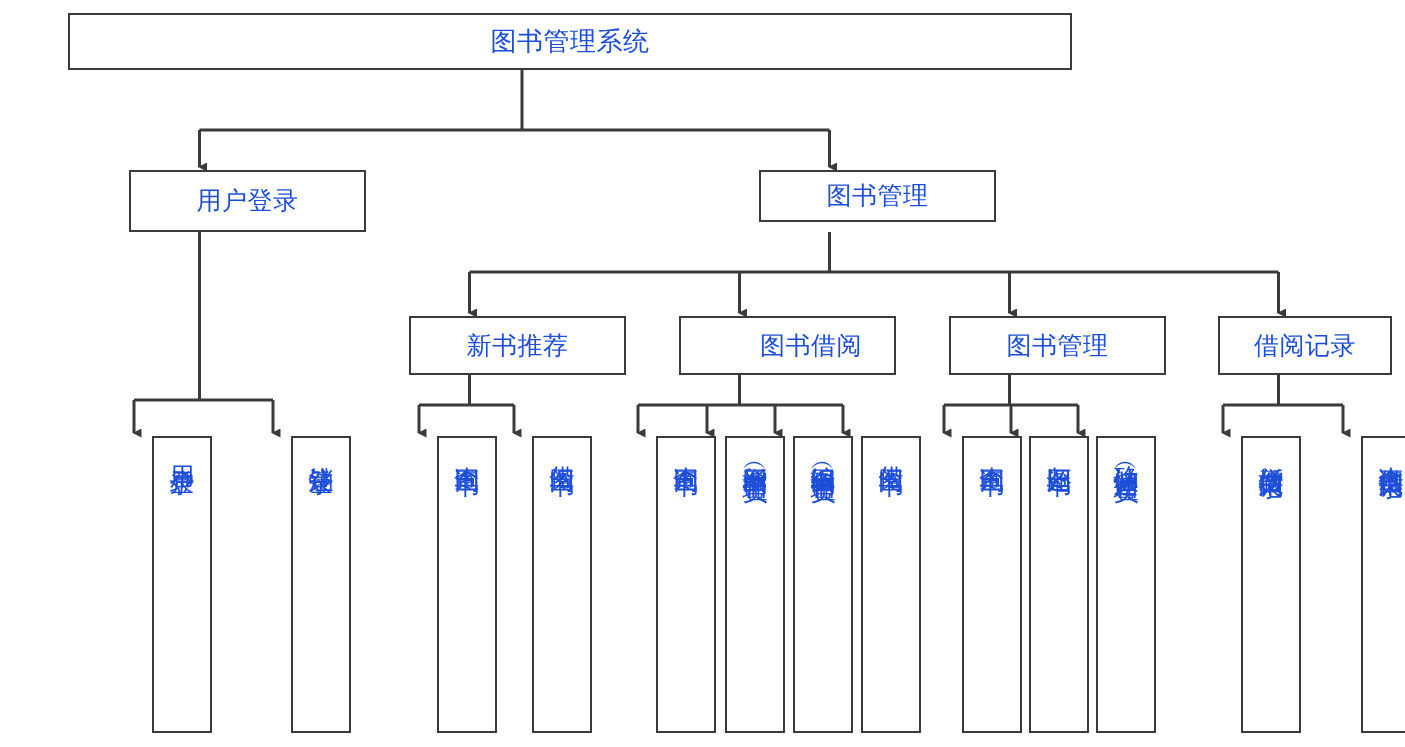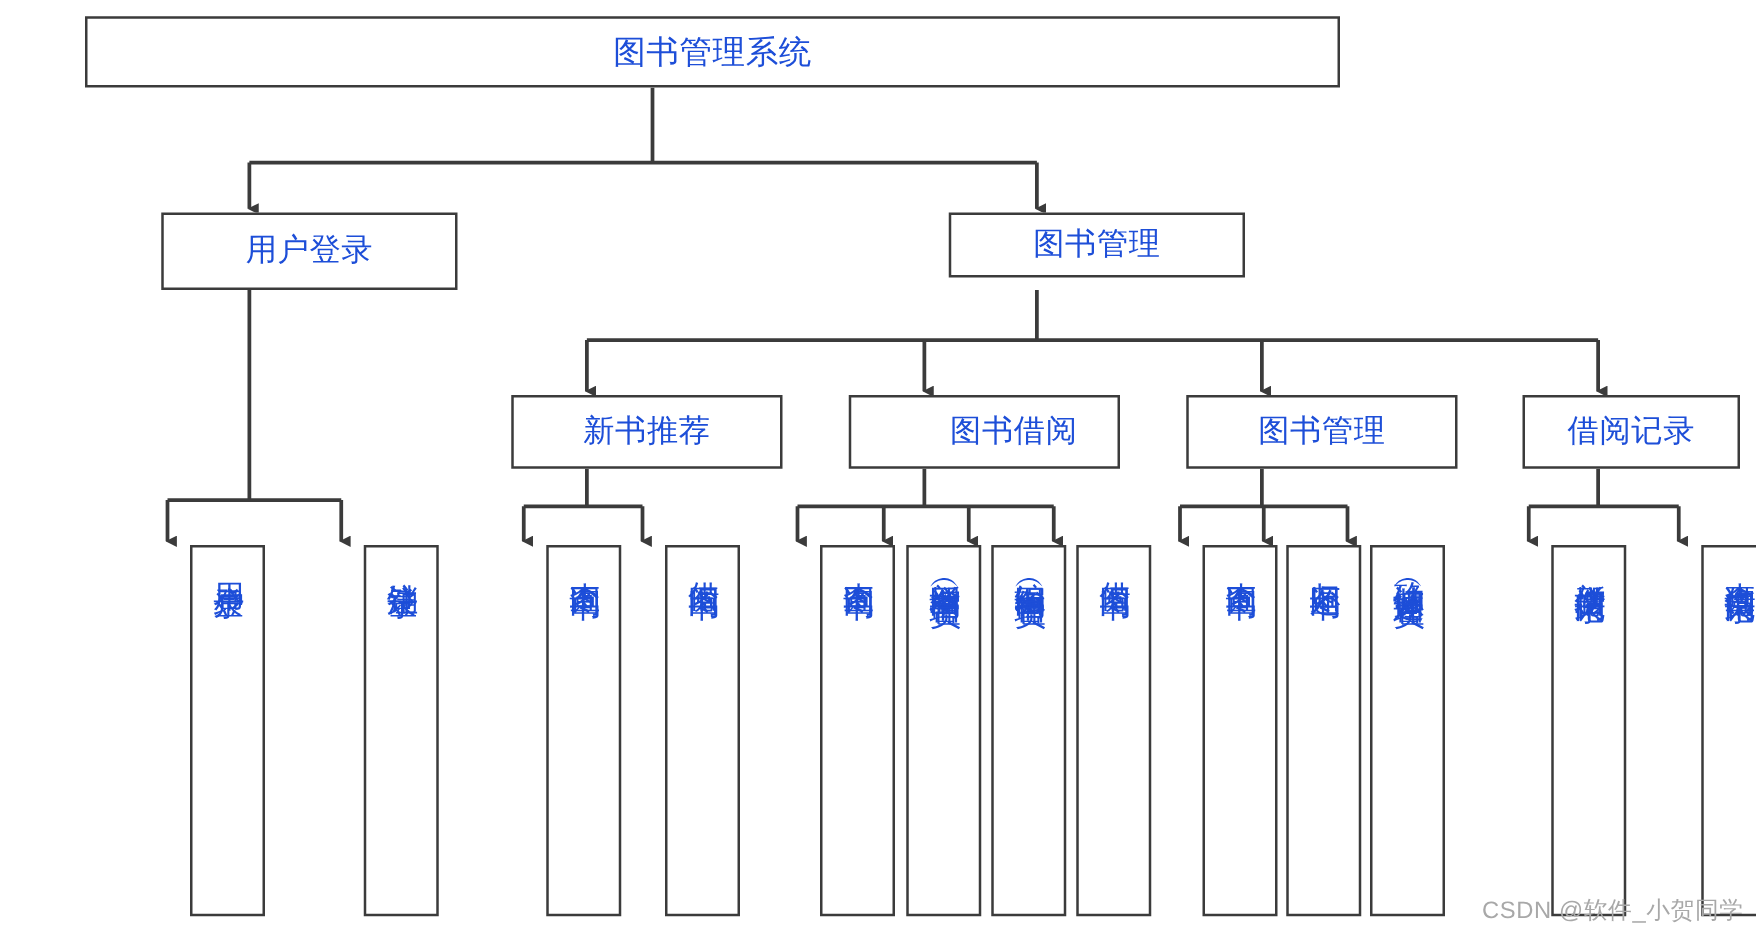--- a/index.html
+++ b/index.html
@@ -174,14 +174,13 @@
         <span class="label">确认归还（管理员）</span>
       </div>
       <div class="node vertical" style="left: 1193px; top: 436px; width: 60px; height: 297px;">
         <span class="label">新增借阅记录</span>
       </div>
       <div class="node vertical" style="left: 1313px; top: 436px; width: 60px; height: 297px;">
         <span class="label">查询借阅记录</span>
       </div>
     </div>
 
-  <div id="watermark">CSDN @软件_小贺同学</div>
 </div>
 
 </body></html>

